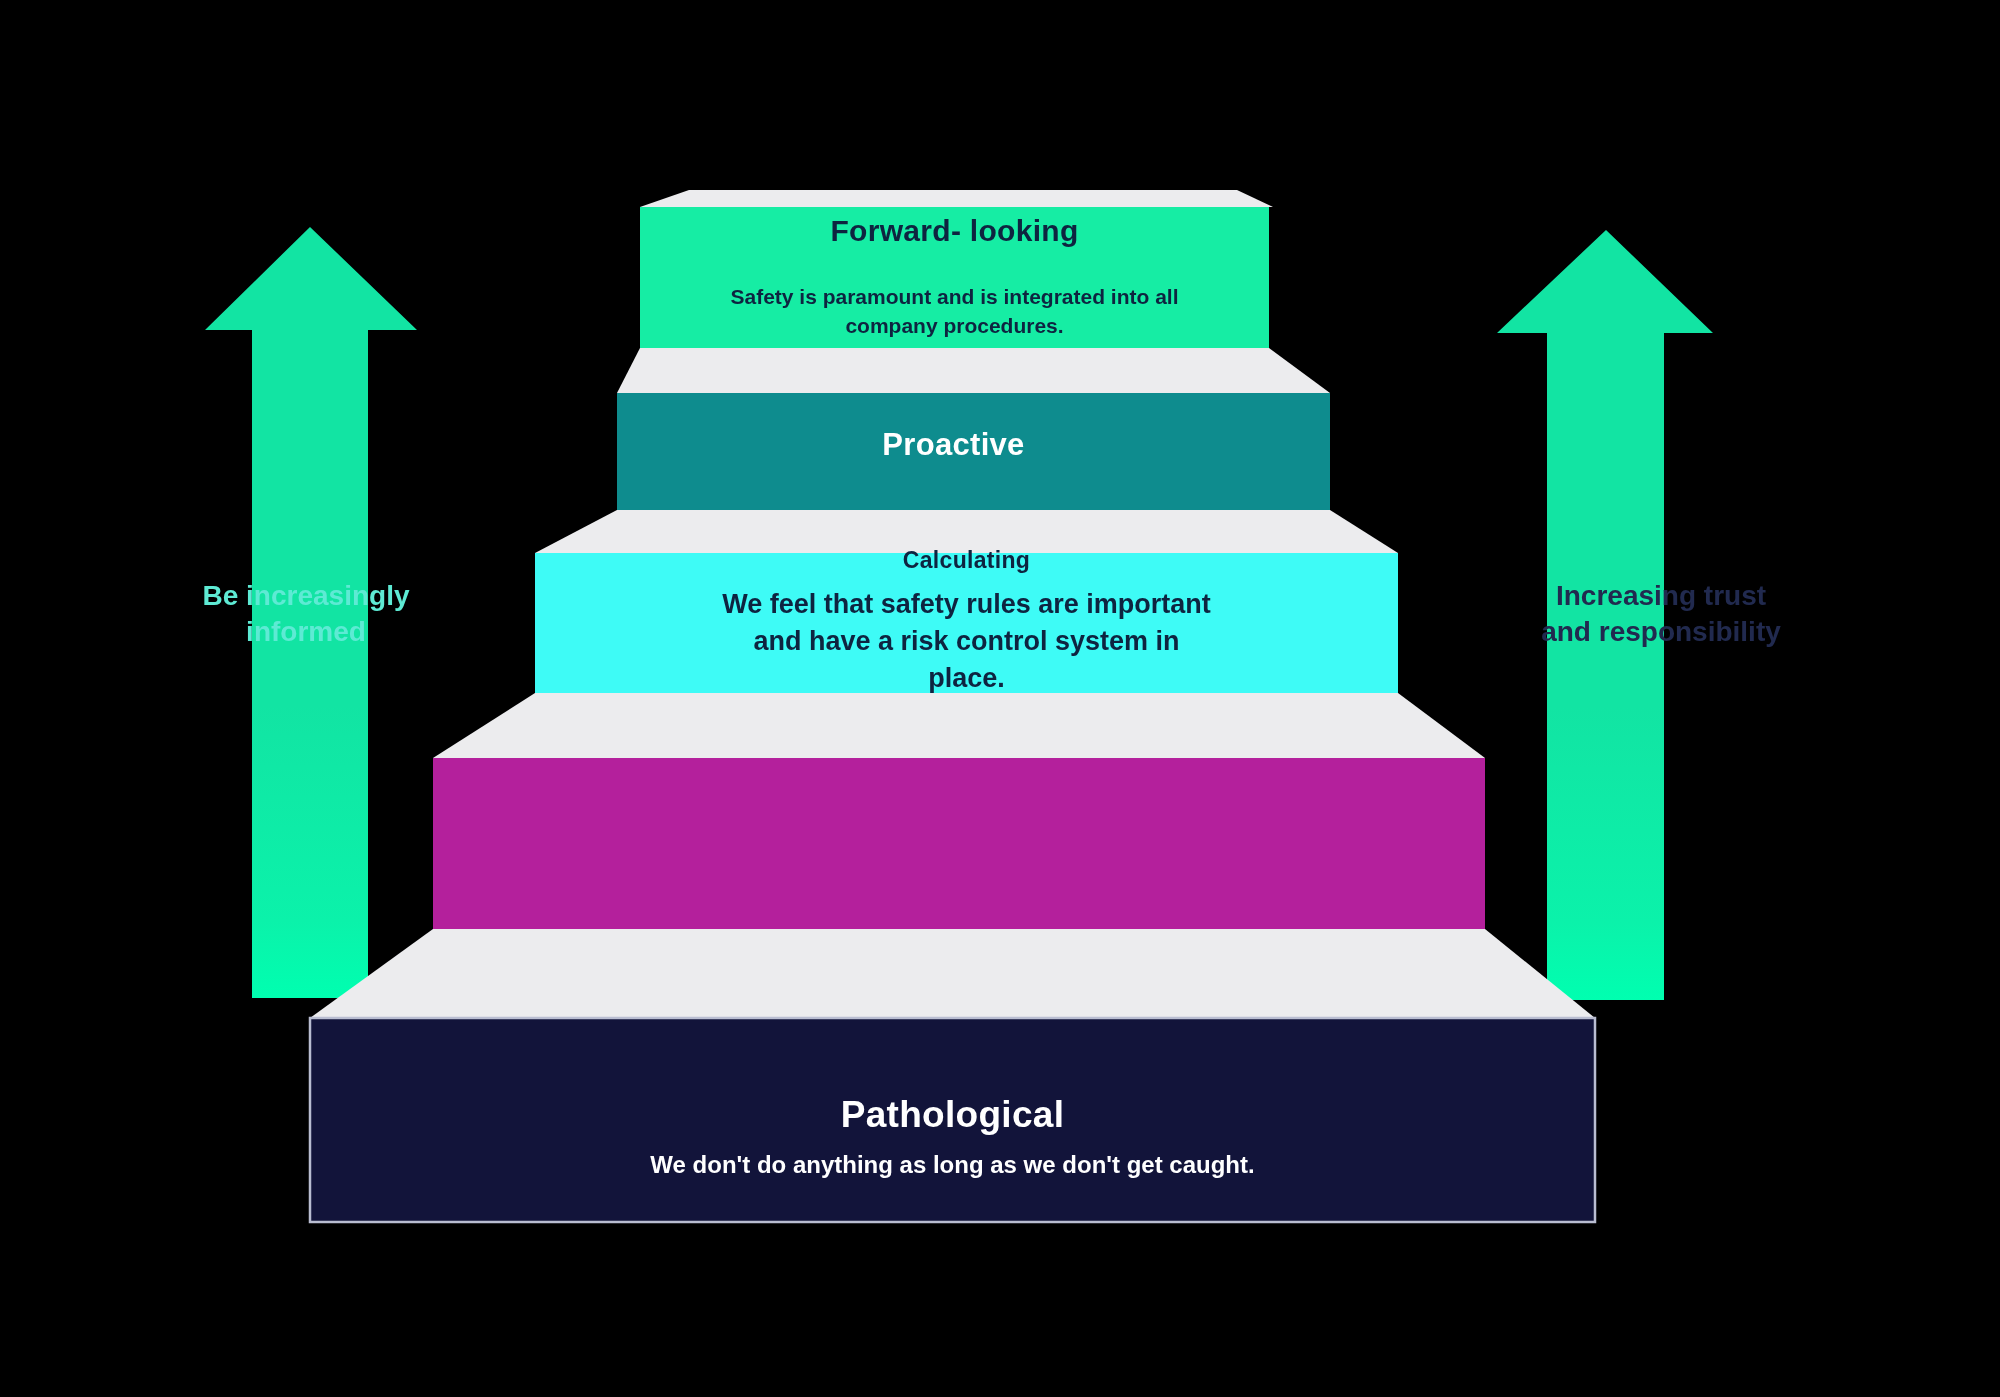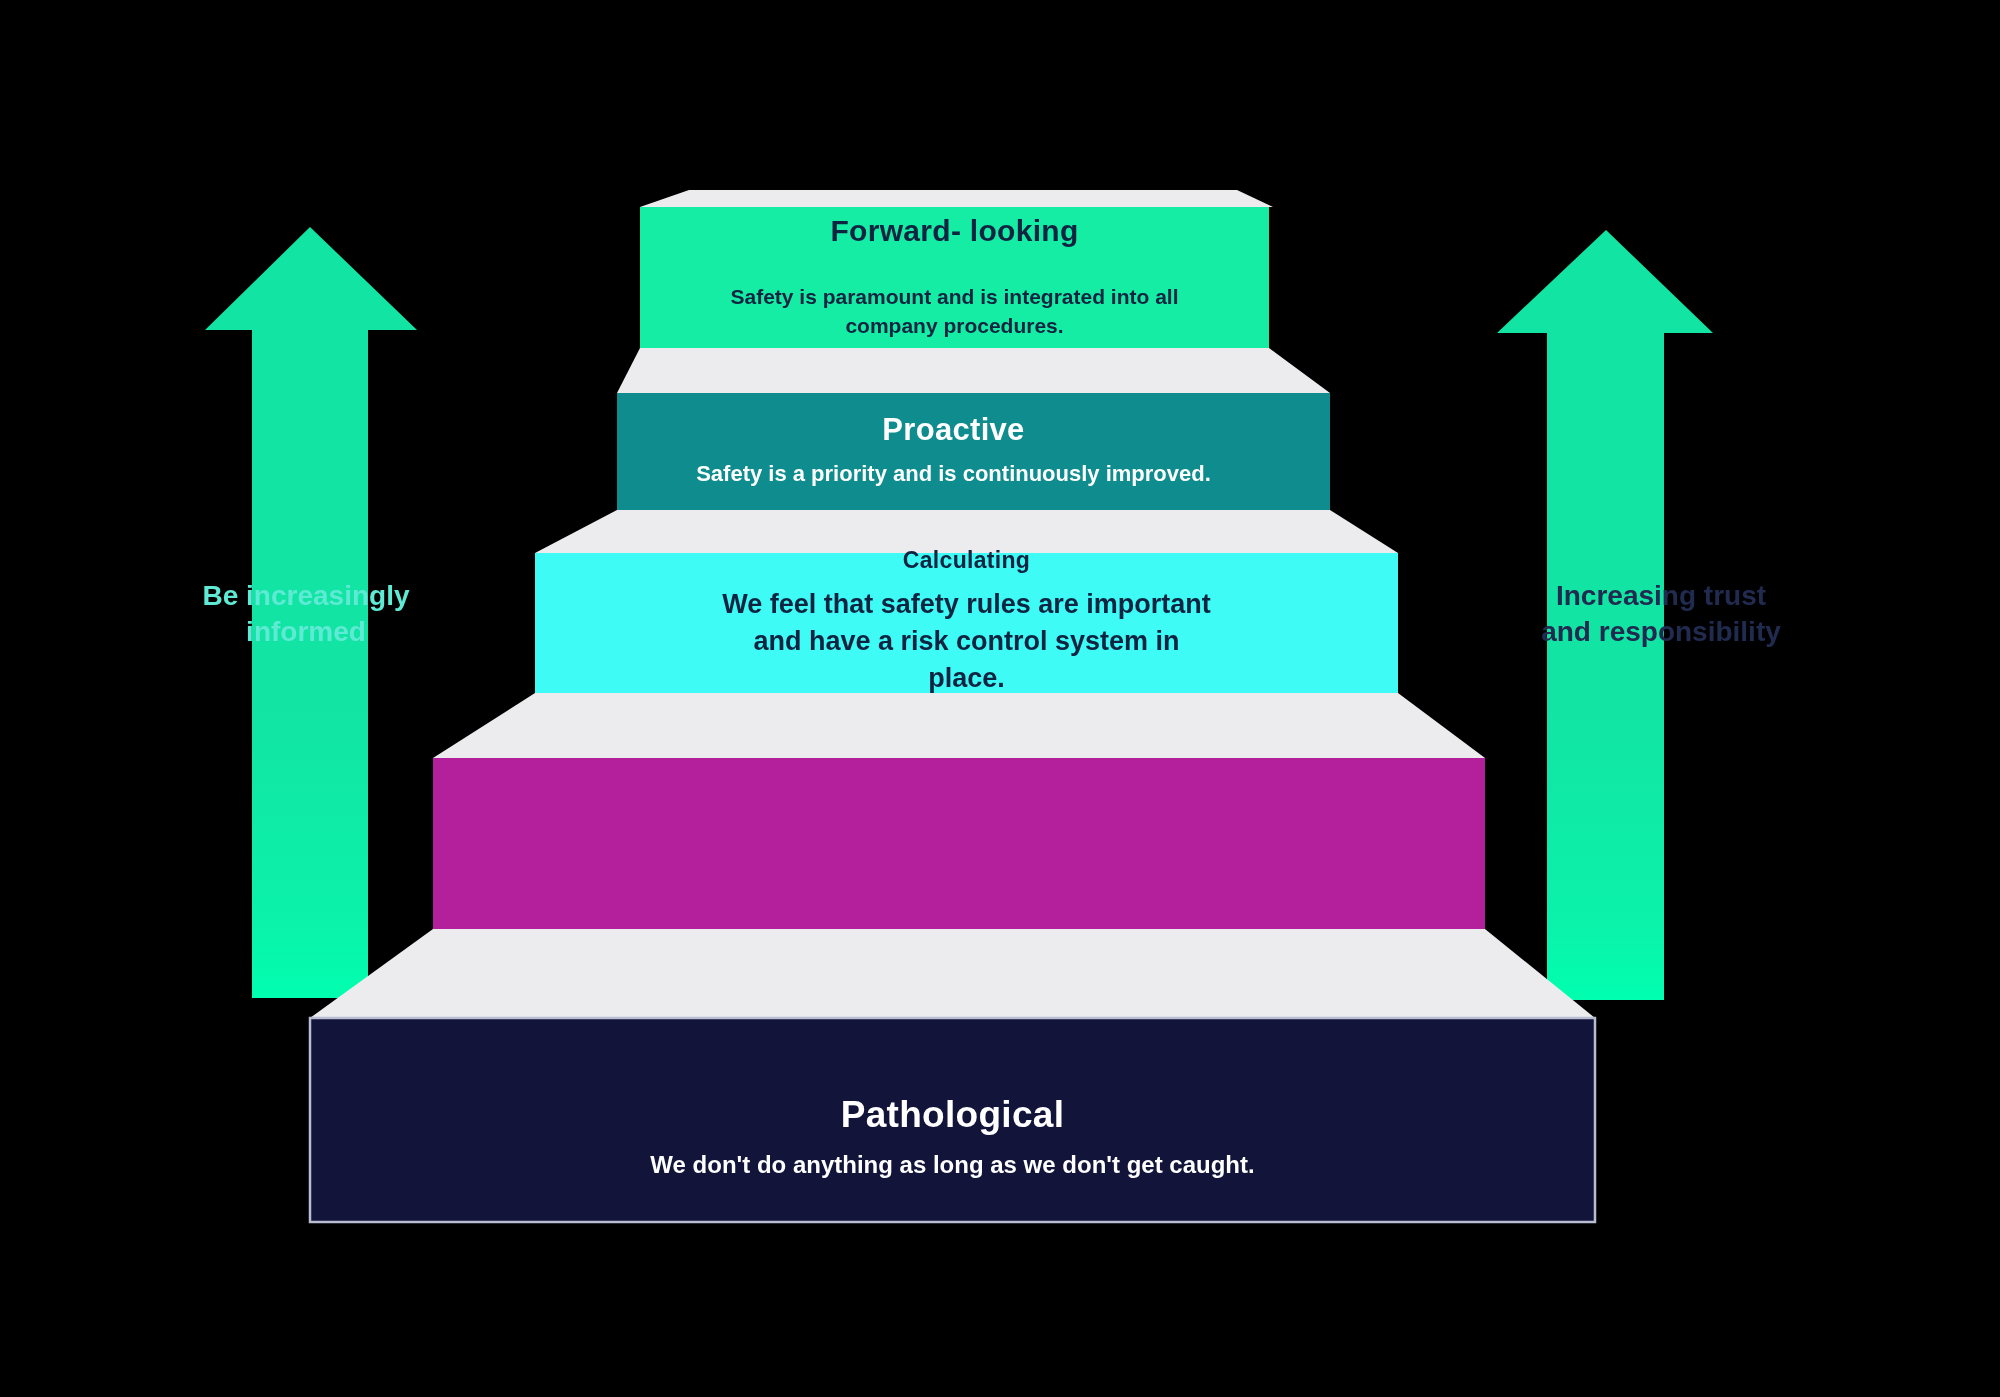--- a/index.html
+++ b/index.html
@@ -63,21 +63,20 @@
     <rect x="310" y="1018" width="1285" height="204" stroke-width="2.5" stroke="#B9BDD1" fill="#12143A"></rect>
   </svg>
 
   <div class="face-text s-forward" style="left:640px;top:207px;width:629px;height:141px">
     <h2 style="color: rgb(14, 36, 64);">Forward- looking</h2>
     <p style="color: rgb(14, 36, 64); margin-top: 24px;">Safety is paramount and is integrated into all company procedures.</p>
   </div>
 
   <div class="face-text s-proactive" style="left:617px;top:393px;width:673px;height:117px">
     <h2 style="color: rgb(255, 255, 255);">Proactive</h2>
-    <p style="color: rgb(255, 255, 255);">Safety is a priority and is continuously improved.</p>
   </div>
 
   <div class="face-text s-calculating" style="left:535px;top:553px;width:863px;height:140px">
     <h2 style="color: rgb(14, 36, 64);">Calculating</h2>
     <p style="color: rgb(14, 36, 64);">We feel that safety rules are important and have a risk control system in place.</p>
   </div>
 
 
   <div class="face-text s-pathological" style="left:310px;top:1018px;width:1285px;height:240px">
     <h2 style="color: rgb(255, 255, 255);">Pathological</h2>

